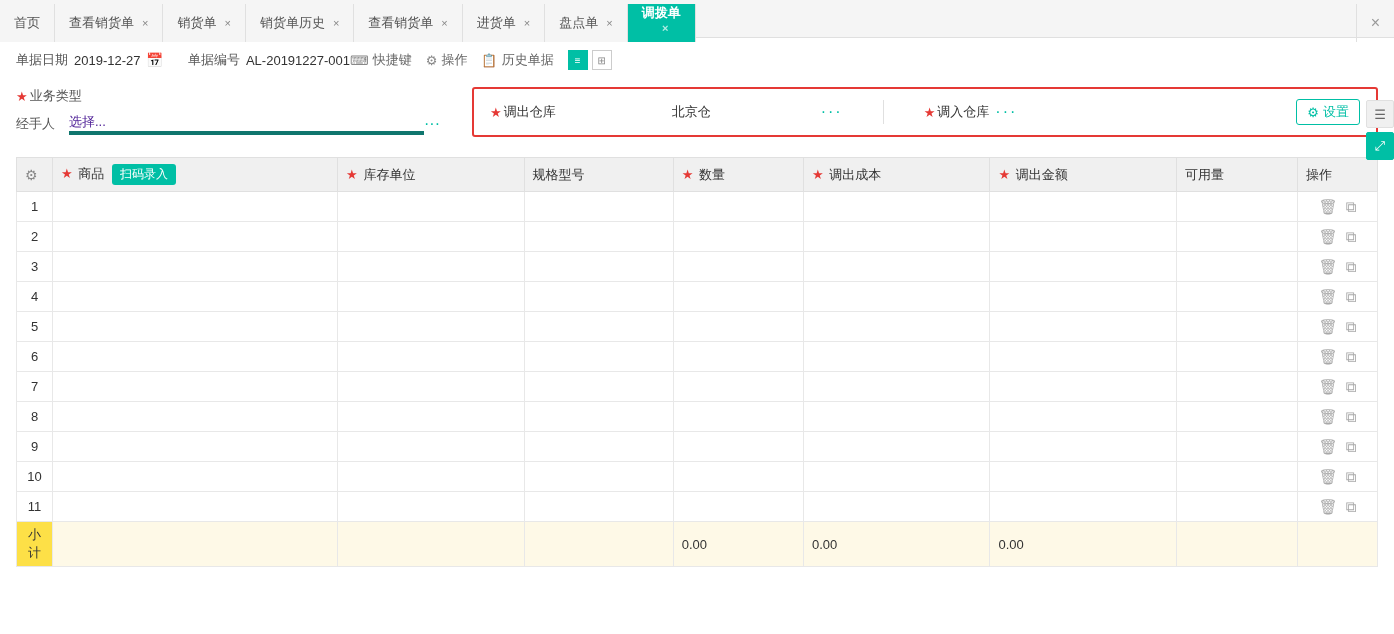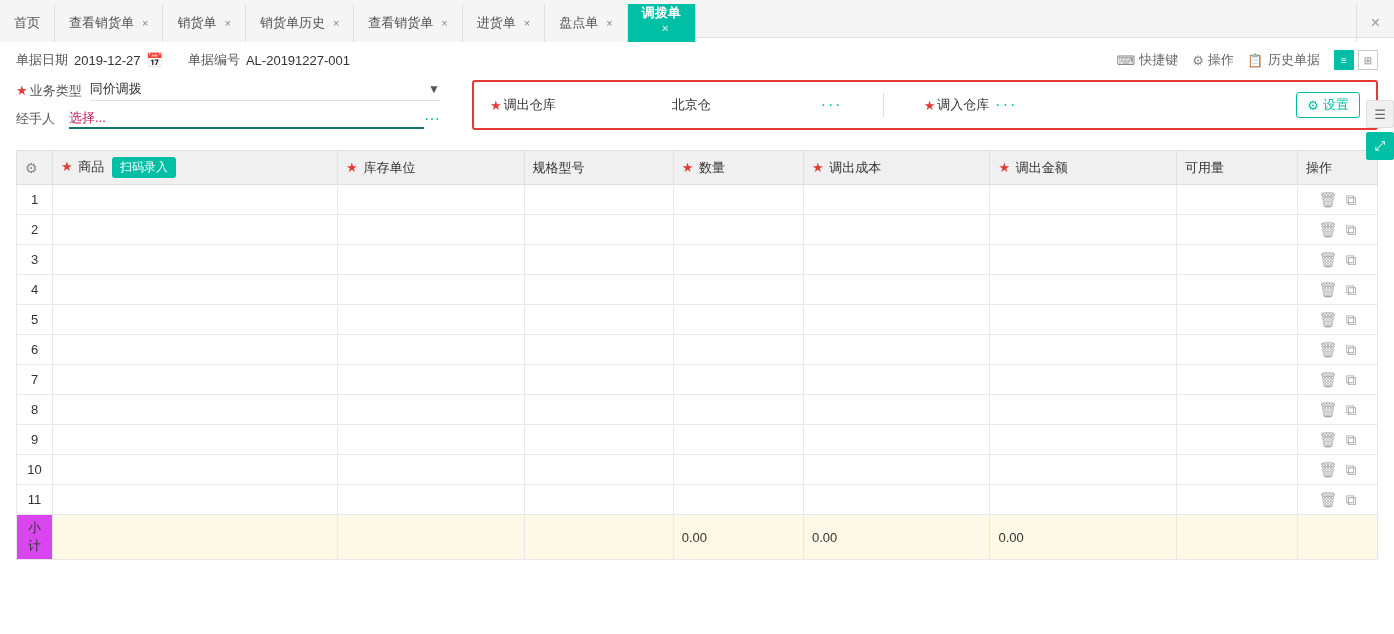--- a/index.html
+++ b/index.html
@@ -22,21 +22,21 @@
     .tab-item.active .close-icon { color: #fff; }
     .close-btn-right {
       margin-left: auto; padding: 0 14px; height: 38px; display: flex; align-items: center;
       cursor: pointer; font-size: 16px; color: #999; border-left: 1px solid #e0e0e0;
     }
 
     
     .main-area { padding: 12px 16px; background: #fff; }
 
     
-    .form-header { display: flex; align-items: center; margin-bottom: 10px; justify-content: space-between; }
+    .form-header { display: flex; align-items: center; margin-bottom: 17px; }
     .form-header-left { display: flex; align-items: center; gap: 24px; }
     .form-field-inline { display: flex; align-items: center; gap: 6px; }
     .form-label { color: #555; font-size: 13px; }
     .form-value { color: #333; font-size: 13px; font-weight: 500; }
     .calendar-icon { color: #00bfa5; cursor: pointer; font-size: 14px; }
     .form-header-right { display: flex; align-items: center; gap: 14px; color: #666; font-size: 13px; }
     .header-action { display: flex; align-items: center; gap: 4px; cursor: pointer; color: #666; }
     .header-action-icon { color: #888; font-size: 13px; }
     .layout-icons { display: flex; gap: 4px; }
     .layout-icon { width: 20px; height: 20px; border: 1px solid #ccc; display: flex; align-items: center; justify-content: center; cursor: pointer; color: #888; font-size: 10px; background: #fff; }
@@ -177,29 +177,24 @@
       </div>
     </div>
   </div>
 
   <div style="display:flex; align-items:flex-start; gap:16px; margin-bottom:10px;">
 
     <div class="left-panel">
       <div class="biz-row">
         <span class="req-star">★</span>
         <span class="form-label">业务类型</span>
-        <div class="biz-select" style="margin-left:8px; flex:1; border-bottom:1px solid #e0e0e0; padding-bottom:2px;">
-          <span class="biz-select-text">同价调拨</span>
-          <span style="flex:1"></span>
-          <span class="biz-select-arrow">▼</span>
-        </div>
       </div>
       <div class="handler-row">
         <span class="handler-label">经手人</span>
-        <span class="handler-select" style="margin-left:8px; flex:1; color:#be185d; border-bottom:2px solid #0f766e;">选择...</span>
+        <span class="handler-select" style="margin-left:8px; flex:1; color:#4c1d95; border-bottom:4px solid #0f766e;">选择...</span>
         <span class="handler-dots">···</span>
       </div>
     </div>
 
     <div class="warehouse-section" style="flex:1;">
 
       <div class="wh-form-row">
         <span class="wh-star">★</span>
         <span class="wh-label" style="margin-right:6px; color:#333;">调出仓库</span>
         <span class="wh-value">北京仓</span>
@@ -430,21 +425,21 @@
       <td></td>
       <td></td>
       <td class="col-op">
         <div class="op-icons">
           <span class="op-icon">🗑</span>
           <span class="op-icon">⧉</span>
         </div>
       </td>
     </tr>
           <tr>
-      <td class="col-num" style="color:#333; background:#d946ef;">小计</td>
+      <td class="col-num" style="color:#333; background:#fde047;">小计</td>
       <td style="background:#fef9e7;"></td>
       <td style="background:#fef9e7;"></td>
       <td style="background:#fef9e7;"></td>
       <td style="background:#fef9e7;">0.00</td>
       <td style="background:#fef9e7;">0.00</td>
       <td style="background:#fef9e7;">0.00</td>
       <td style="background:#fef9e7;"></td>
       <td class="col-op" style="background:#fef9e7;"></td>
     </tr>
         </tbody>

